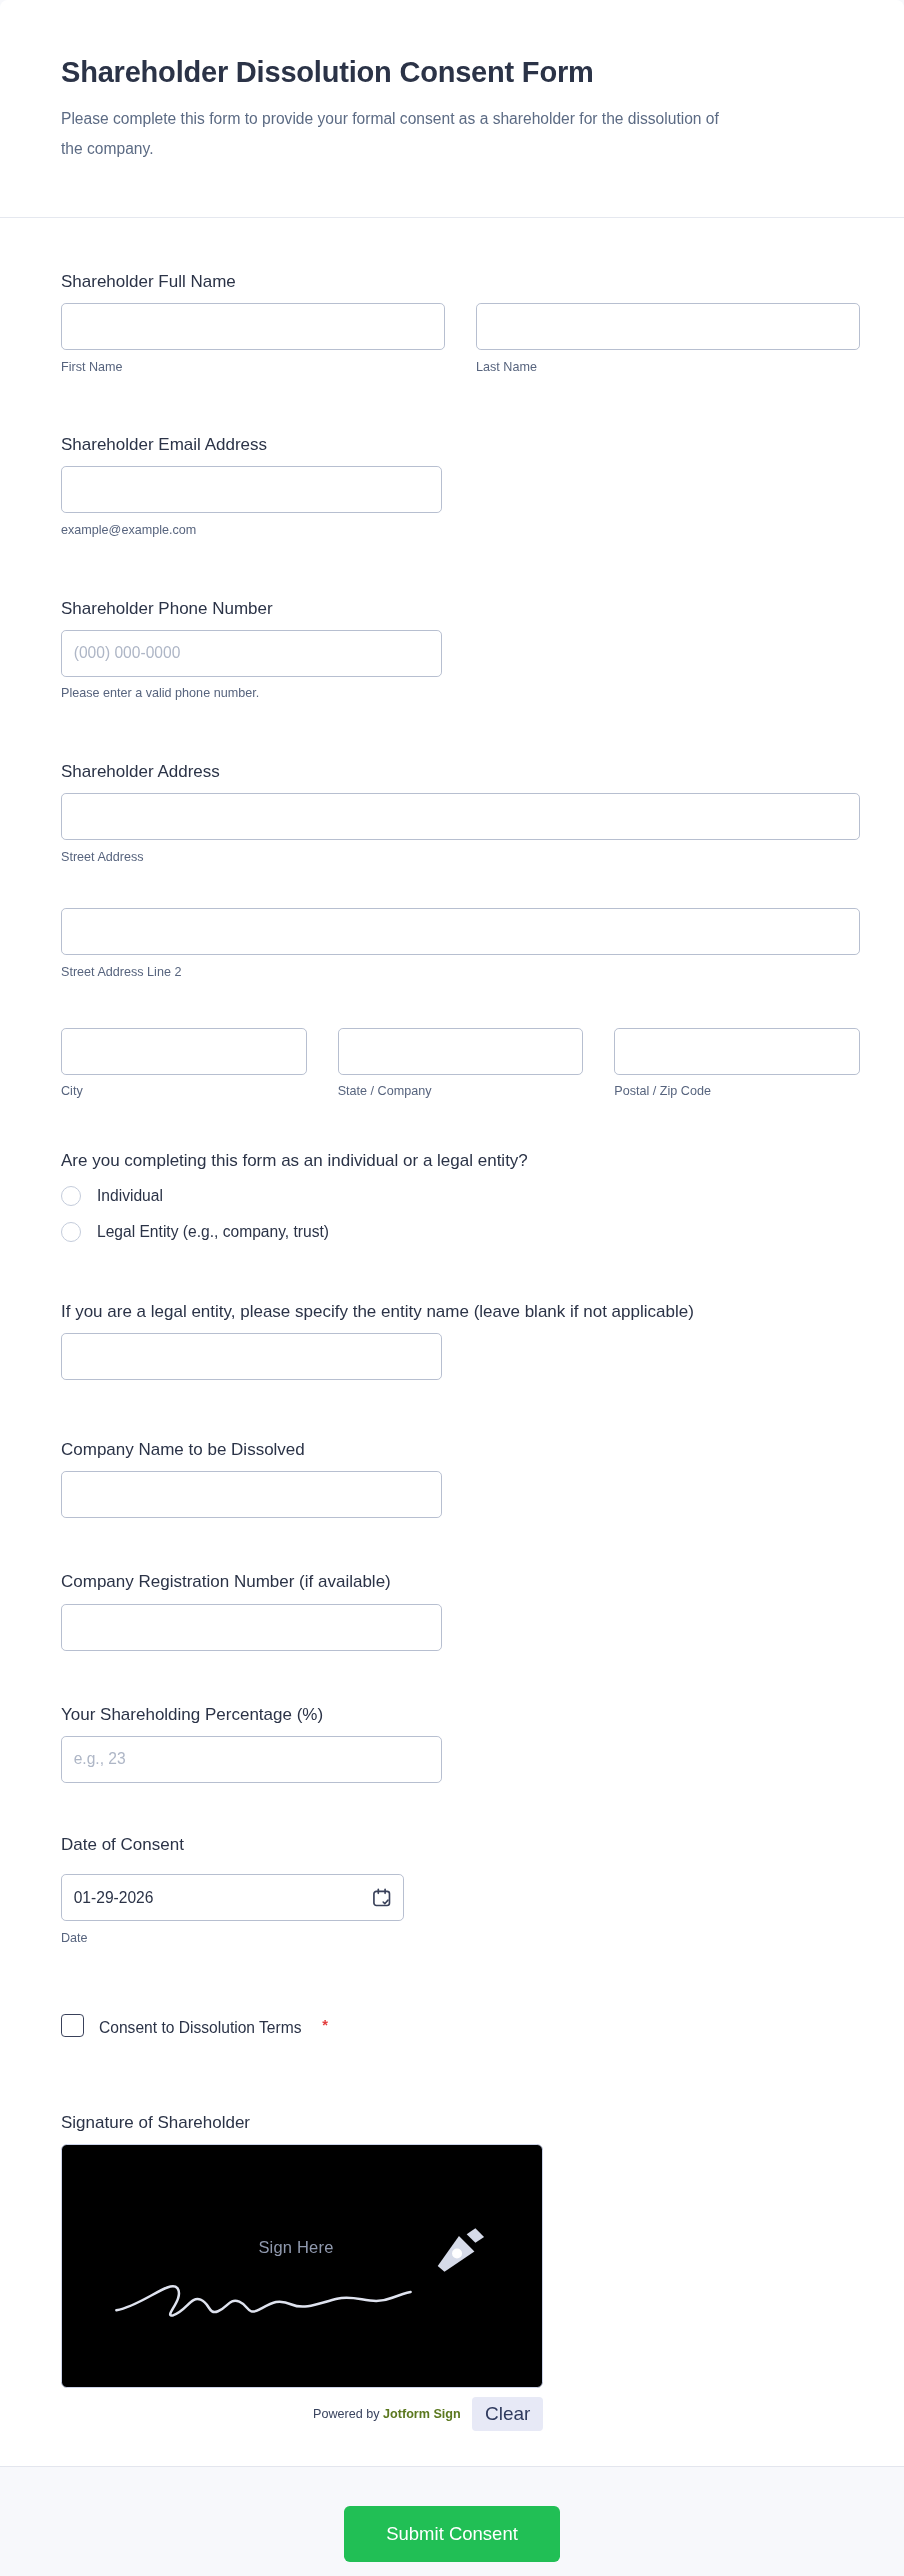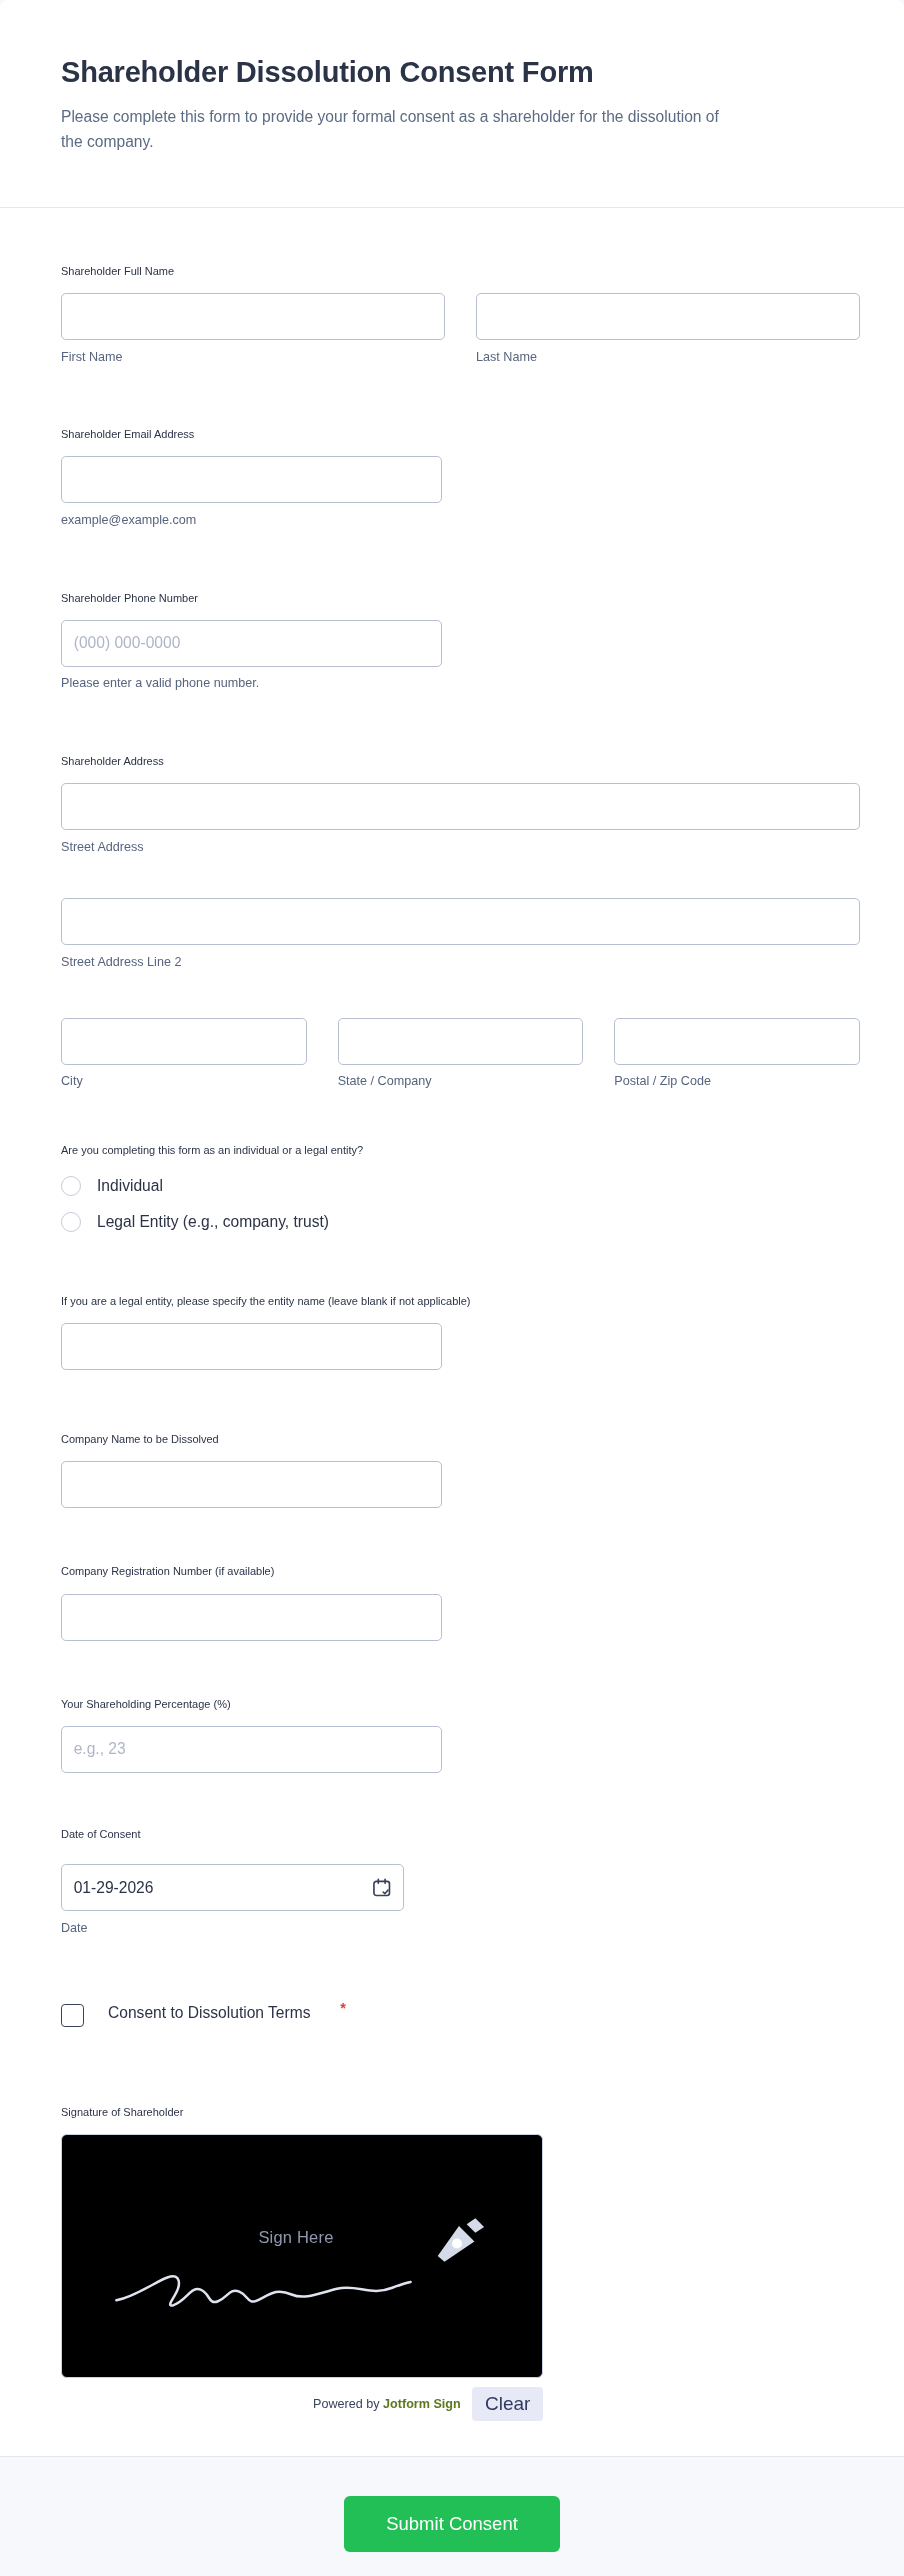--- a/index.html
+++ b/index.html
@@ -12,26 +12,26 @@
     position:relative;
   }
   .card {
     background:#ffffff;
     border-radius:7.8px 7.8px 0 0;
     border-bottom:1px solid #e3e6ee;
     width:904px;
   }
   .form-header { padding:54px 61px 53px 61px; border-bottom:1px solid #e5e8ef; }
   .form-title { font-size:29px; font-weight:700; color:#2b3347; line-height:1.25; letter-spacing:-0.2px; }
-  .form-desc { margin-top:13.6px; font-size:15.6px; line-height:25px; color:#5c6b84; max-width:680px; }
+  .form-desc { margin-top:13.6px; font-size:15.6px; line-height:30px; color:#5c6b84; max-width:680px; }
   .form-body { padding:54px 44px 35px 61px; }
 
   .field { margin-top:54px; }
   .field:first-child { margin-top:0; }
-  .q-label { display:block; font-size:11px; font-weight:500; color:#2b3347; line-height:19.4px; margin-bottom:11.7px; }
+  .q-label { display:block; font-size:17px; font-weight:500; color:#2b3347; line-height:19.4px; margin-bottom:11.7px; }
   .text-input {
     height:47px; width:381px;
     border:1px solid #b7bfd0; border-radius:4.9px;
     background:#fff; padding:0 11.7px;
     font-family:inherit; font-size:15.6px; color:#2b3347;
     outline:none; display:block;
   }
   .text-input::placeholder { color:#aeb6c6; opacity:1; }
   .full-w { width:799px; }
   .sublabel { margin-top:9.7px; font-size:12.6px; color:#57647e; line-height:15.6px; }
@@ -44,21 +44,21 @@
   .mt54 { margin-top:52px; }
   .mt70 { margin-top:68px; }
   .mt78 { margin-top:76px; }
   .street2 { margin-top:43px; }
   .thirds { margin-top:47px; }
 
   .radio-row { display:flex; align-items:center; gap:15.6px; margin-top:15.6px; cursor:pointer; }
   .radio-circle { width:20.4px; height:20.4px; border:1.9px solid #c4ccdb; border-radius:50%; background:#fff; flex:0 0 auto; }
   .radio-label { font-size:15.6px; color:#2b3347; }
 
-  .checkbox-row { display:flex; align-items:flex-start; gap:24px; cursor:pointer; }
+  .checkbox-row { display:flex; align-items:flex-end; gap:15px; cursor:pointer; }
   .checkbox-box { width:23px; height:23px; border:1.9px solid #39415a; border-radius:3.9px; background:#fff; flex:0 0 auto; }
   .checkbox-label { font-size:15.6px; color:#2b3347; }
   .required-star { color:#e23c3c; font-size:14.6px; font-weight:700; margin-left:5.8px; position:relative; top:-3.9px; }
 
   .date-wrap { position:relative; width:343px; }
   .date-wrap .text-input { width:100%; padding-right:43px; }
   .calendar-btn { position:absolute; right:11.7px; top:12.6px; width:21.4px; height:21.4px; background:none; border:none; cursor:pointer; padding:0; }
 
   .sig-box {
     width:482px; height:244px;

